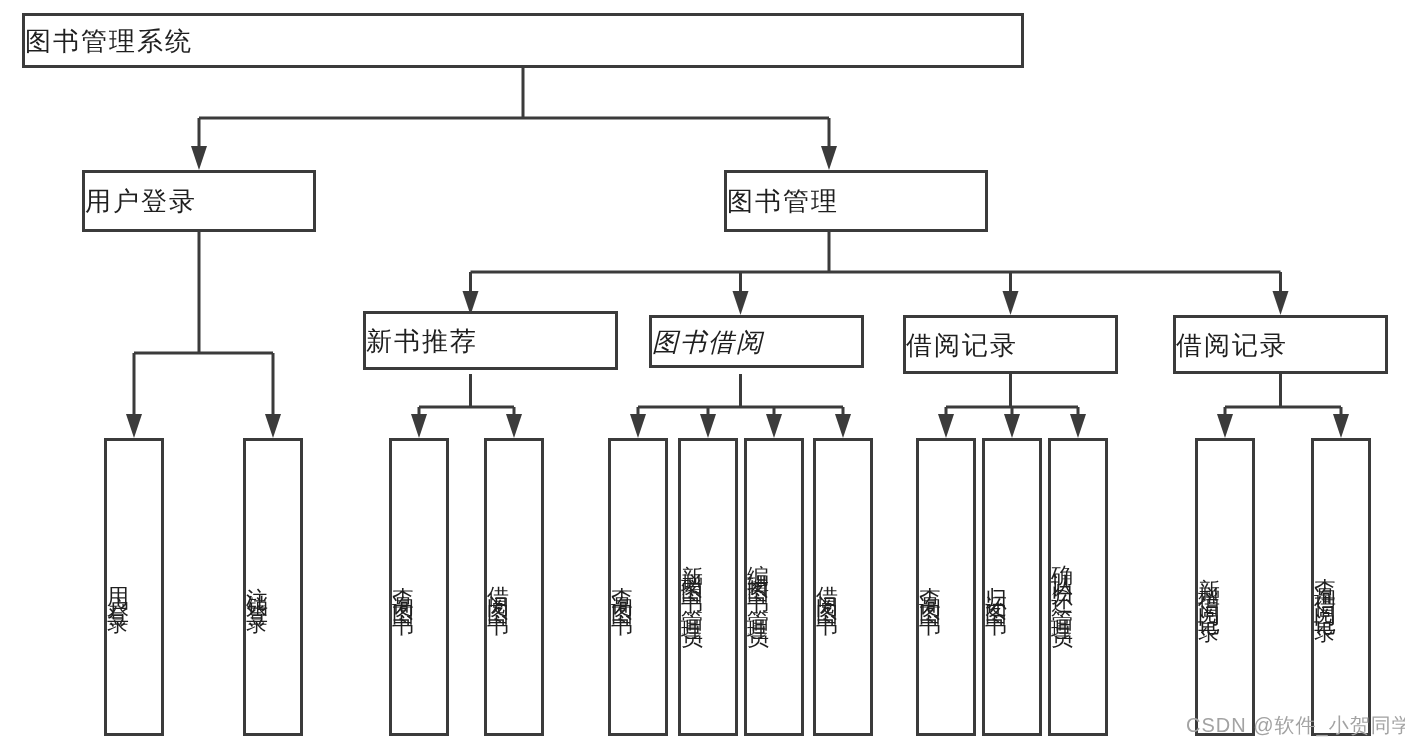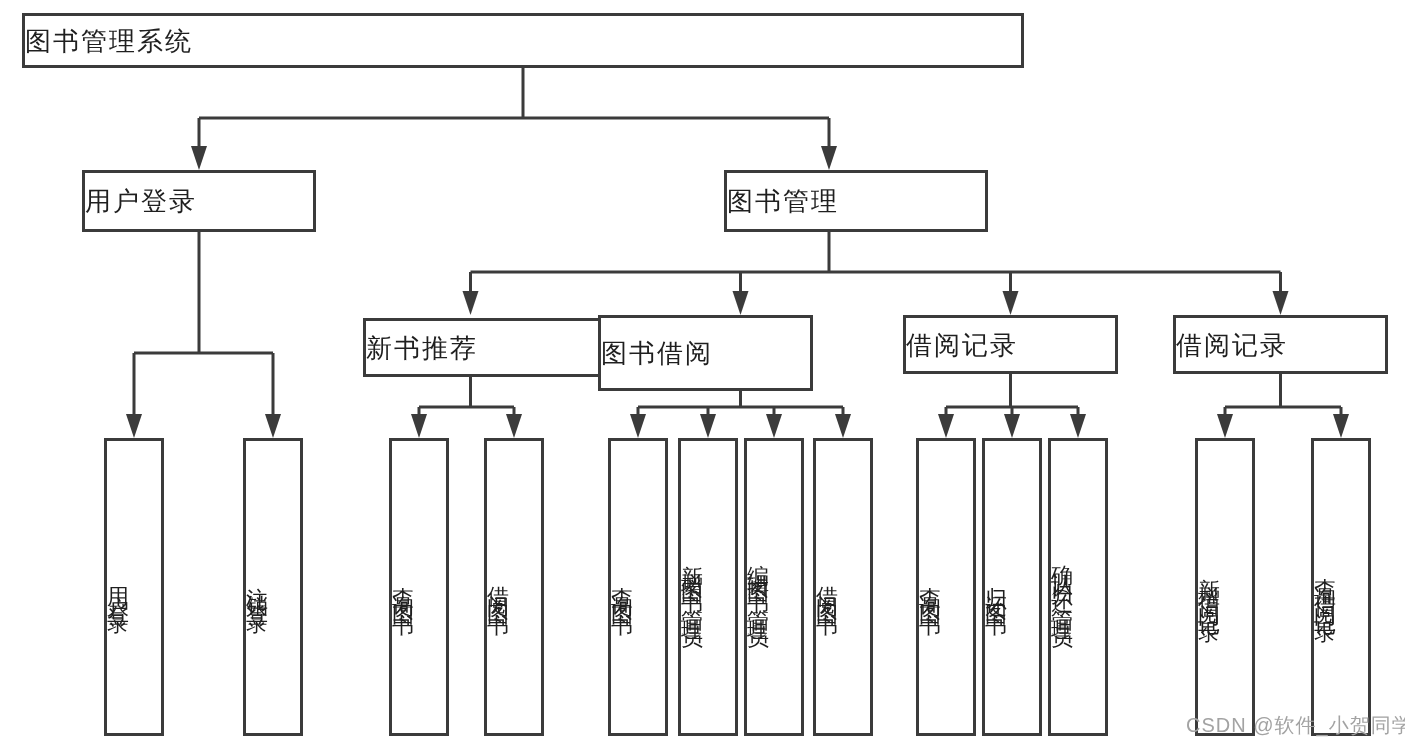--- a/index.html
+++ b/index.html
@@ -74,24 +74,24 @@
   <div id="nodes">
       <div class="node" style="left: 22px; top: 13px; width: 1002px; height: 55px;">
         <span class="lbl">图书管理系统</span>
       </div>
       <div class="node" style="left: 82px; top: 170px; width: 234px; height: 62px;">
         <span class="lbl">用户登录</span>
       </div>
       <div class="node" style="left: 712px; top: 170px; width: 264px; height: 62px; margin-left: 12px;">
         <span class="lbl">图书管理</span>
       </div>
-      <div class="node" style="left: 363px; top: 318px; width: 255px; height: 59px;">
+      <div class="node" style="left: 363px; top: 311px; width: 255px; height: 59px;">
         <span class="lbl">新书推荐</span>
       </div>
-      <div class="node" style="left: 598px; top: 315px; width: 215px; height: 76px;">
+      <div class="node" style="left: 649px; top: 315px; width: 215px; height: 53px; font-style: italic;">
         <span class="lbl">图书借阅</span>
       </div>
       <div class="node" style="left: 903px; top: 315px; width: 215px; height: 59px;">
         <span class="lbl">借阅记录</span>
       </div>
       <div class="node" style="left: 1173px; top: 315px; width: 215px; height: 59px;">
         <span class="lbl">借阅记录</span>
       </div>
       <div class="node v" style="left: 104px; top: 438px; width: 60px; height: 298px;">
         <span class="lbl">用户登录</span>

